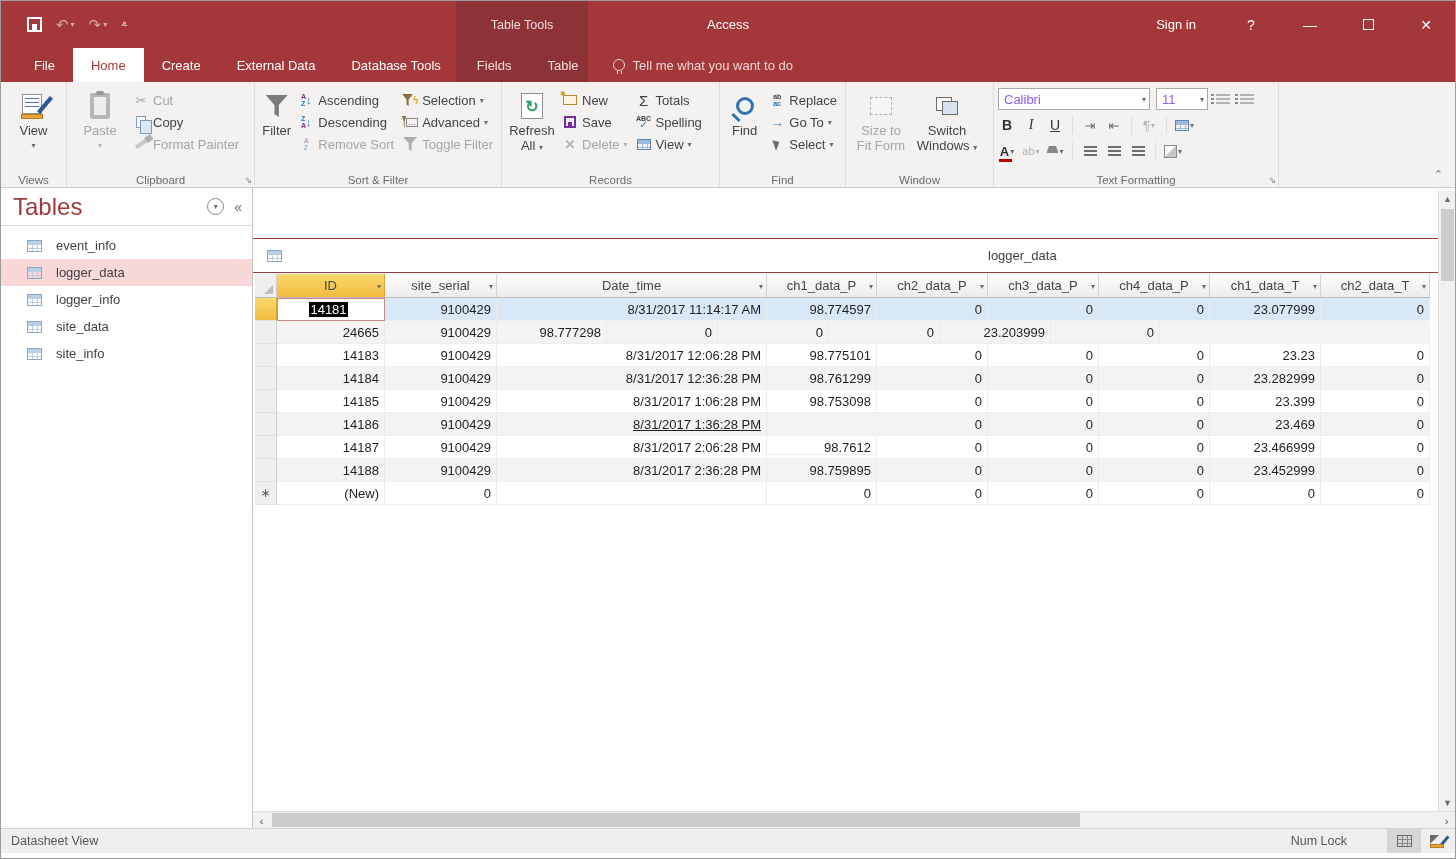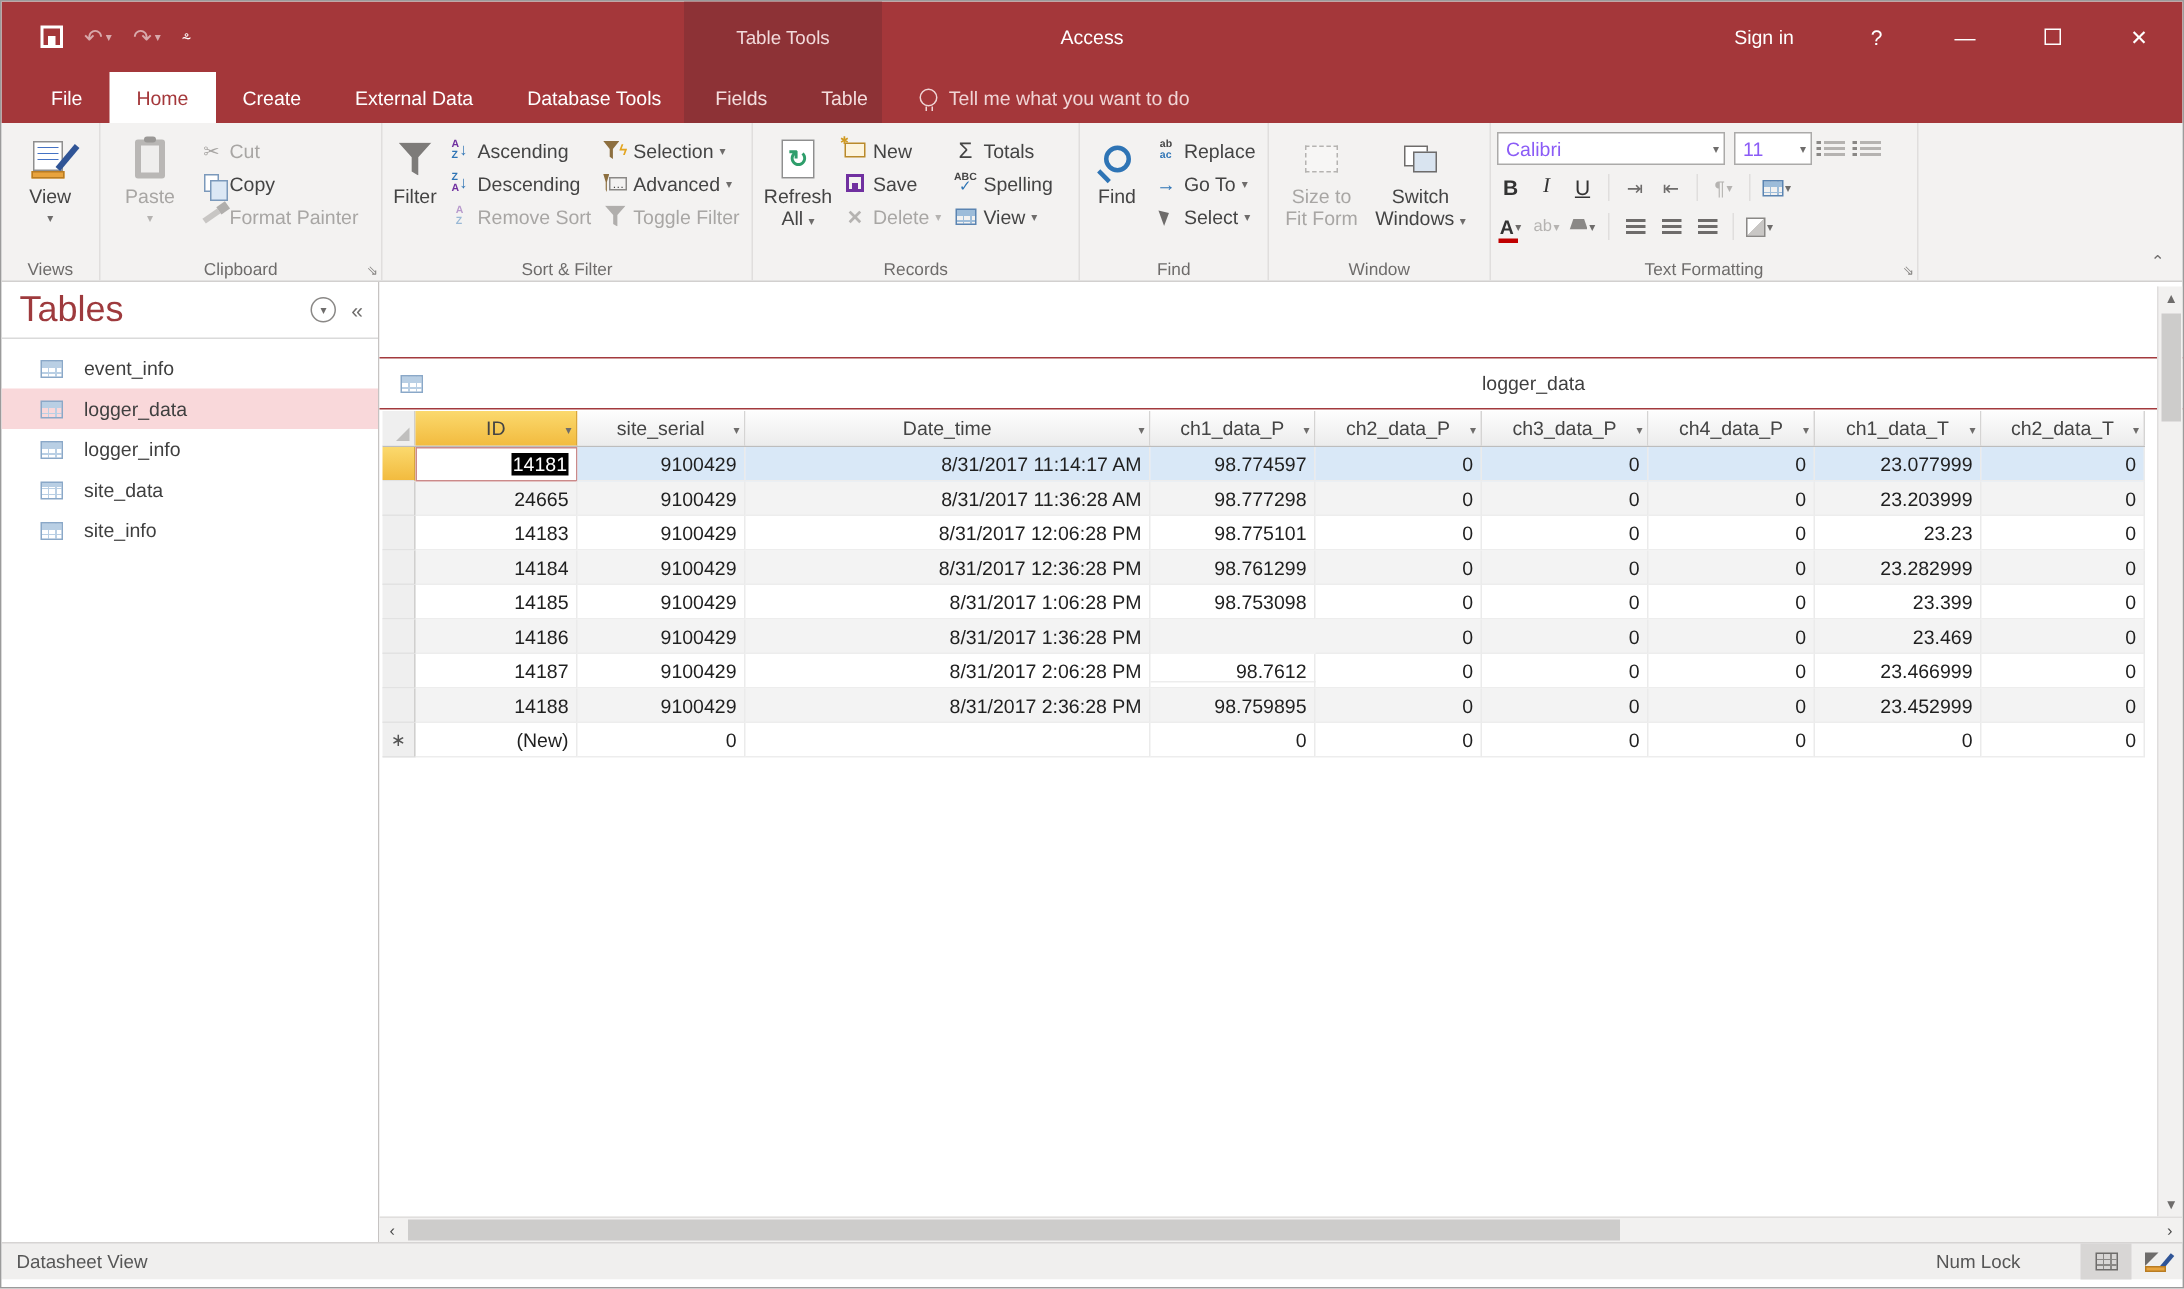--- a/index.html
+++ b/index.html
@@ -575,37 +575,36 @@
             <span class="harrow">▾</span>
           </div>
           <div class="dt-h" style="width: 109px;">
             <span>ch2_data_T</span>
             <span class="harrow">▾</span>
           </div>
         </div>
       <div id="dtbody">
           <div class="dt-row current">
             <div class="dt-sel" style="width: 22px;"></div>
-            <div class="dt-c editing" style="width: 108px;">
+            <div class="dt-c editing" style="width: 108px; justify-content: center;">
               <span class="inv">14181</span>
             </div>
             <div class="dt-c" style="width: 112px;">9100429</div>
             <div class="dt-c" style="width: 270px;">8/31/2017 11:14:17 AM</div>
             <div class="dt-c" style="width: 110px; text-align: center;">98.774597</div>
             <div class="dt-c" style="width: 111px;">0</div>
             <div class="dt-c" style="width: 111px;">0</div>
             <div class="dt-c" style="width: 111px;">0</div>
             <div class="dt-c" style="width: 111px;">23.077999</div>
             <div class="dt-c" style="width: 109px;">0</div>
           </div>
           <div class="dt-row alt">
             <div class="dt-sel" style="width: 22px;"></div>
             <div class="dt-c" style="width: 108px;">24665</div>
             <div class="dt-c" style="width: 112px;">9100429</div>
-            <div class="dt-c" style="width: 270px;">8/31/2017 11:36:28 AM</div>
             <div class="dt-c" style="width: 110px;">98.777298</div>
             <div class="dt-c" style="width: 111px;">0</div>
             <div class="dt-c" style="width: 111px;">0</div>
             <div class="dt-c" style="width: 111px;">0</div>
             <div class="dt-c" style="width: 111px;">23.203999</div>
             <div class="dt-c" style="width: 109px;">0</div>
           </div>
           <div class="dt-row">
             <div class="dt-sel" style="width: 22px;"></div>
             <div class="dt-c" style="width: 108px;">14183</div>
@@ -639,21 +638,21 @@
             <div class="dt-c" style="width: 111px;">0</div>
             <div class="dt-c" style="width: 111px;">0</div>
             <div class="dt-c" style="width: 111px;">0</div>
             <div class="dt-c" style="width: 111px;">23.399</div>
             <div class="dt-c" style="width: 109px;">0</div>
           </div>
           <div class="dt-row alt">
             <div class="dt-sel" style="width: 22px;"></div>
             <div class="dt-c" style="width: 108px;">14186</div>
             <div class="dt-c" style="width: 112px;">9100429</div>
-            <div class="dt-c" style="width: 270px;">8/31/2017 1:36:28 PM</div>
+            <div class="dt-c" style="width: 270px; text-decoration: underline;">8/31/2017 1:36:28 PM</div>
             <div class="dt-c" style="width: 110px; margin-top: 41px;">98.758499</div>
             <div class="dt-c" style="width: 111px;">0</div>
             <div class="dt-c" style="width: 111px;">0</div>
             <div class="dt-c" style="width: 111px;">0</div>
             <div class="dt-c" style="width: 111px;">23.469</div>
             <div class="dt-c" style="width: 109px;">0</div>
           </div>
           <div class="dt-row">
             <div class="dt-sel" style="width: 22px;"></div>
             <div class="dt-c" style="width: 108px;">14187</div>

